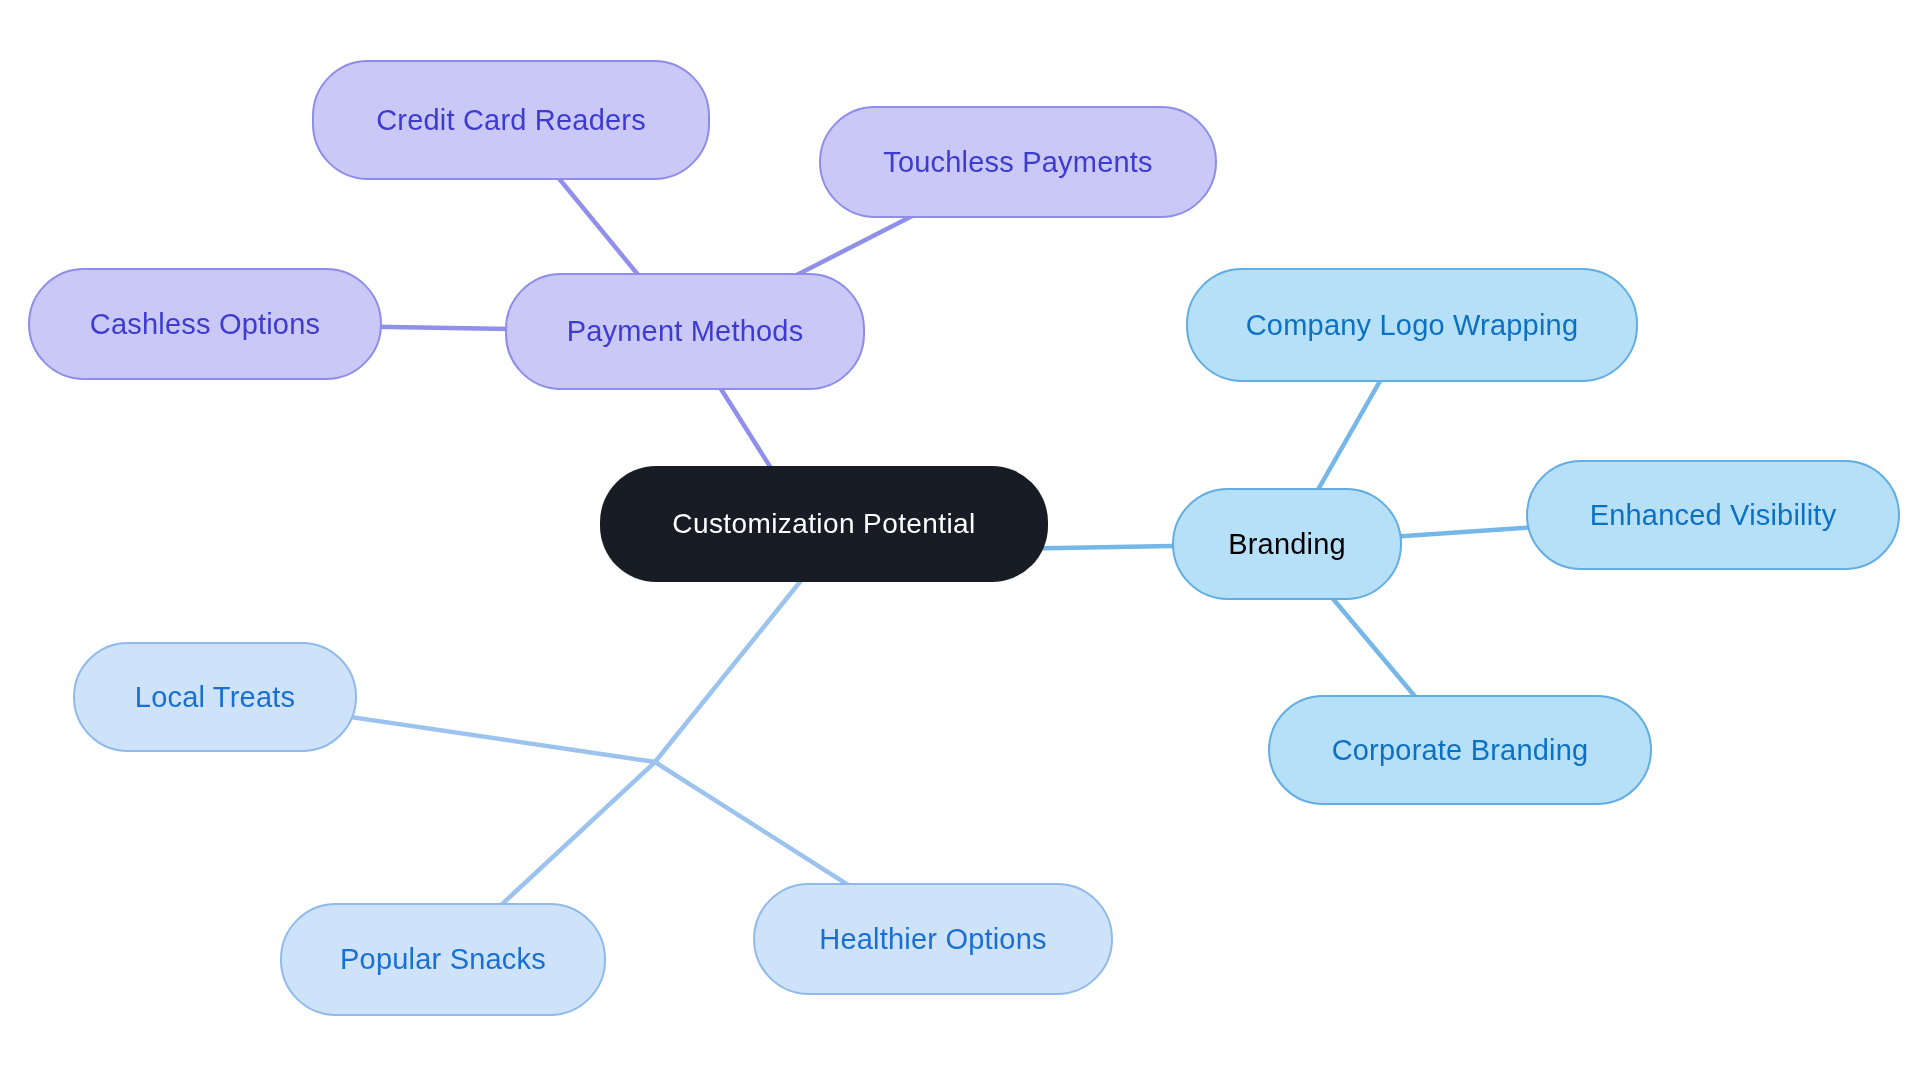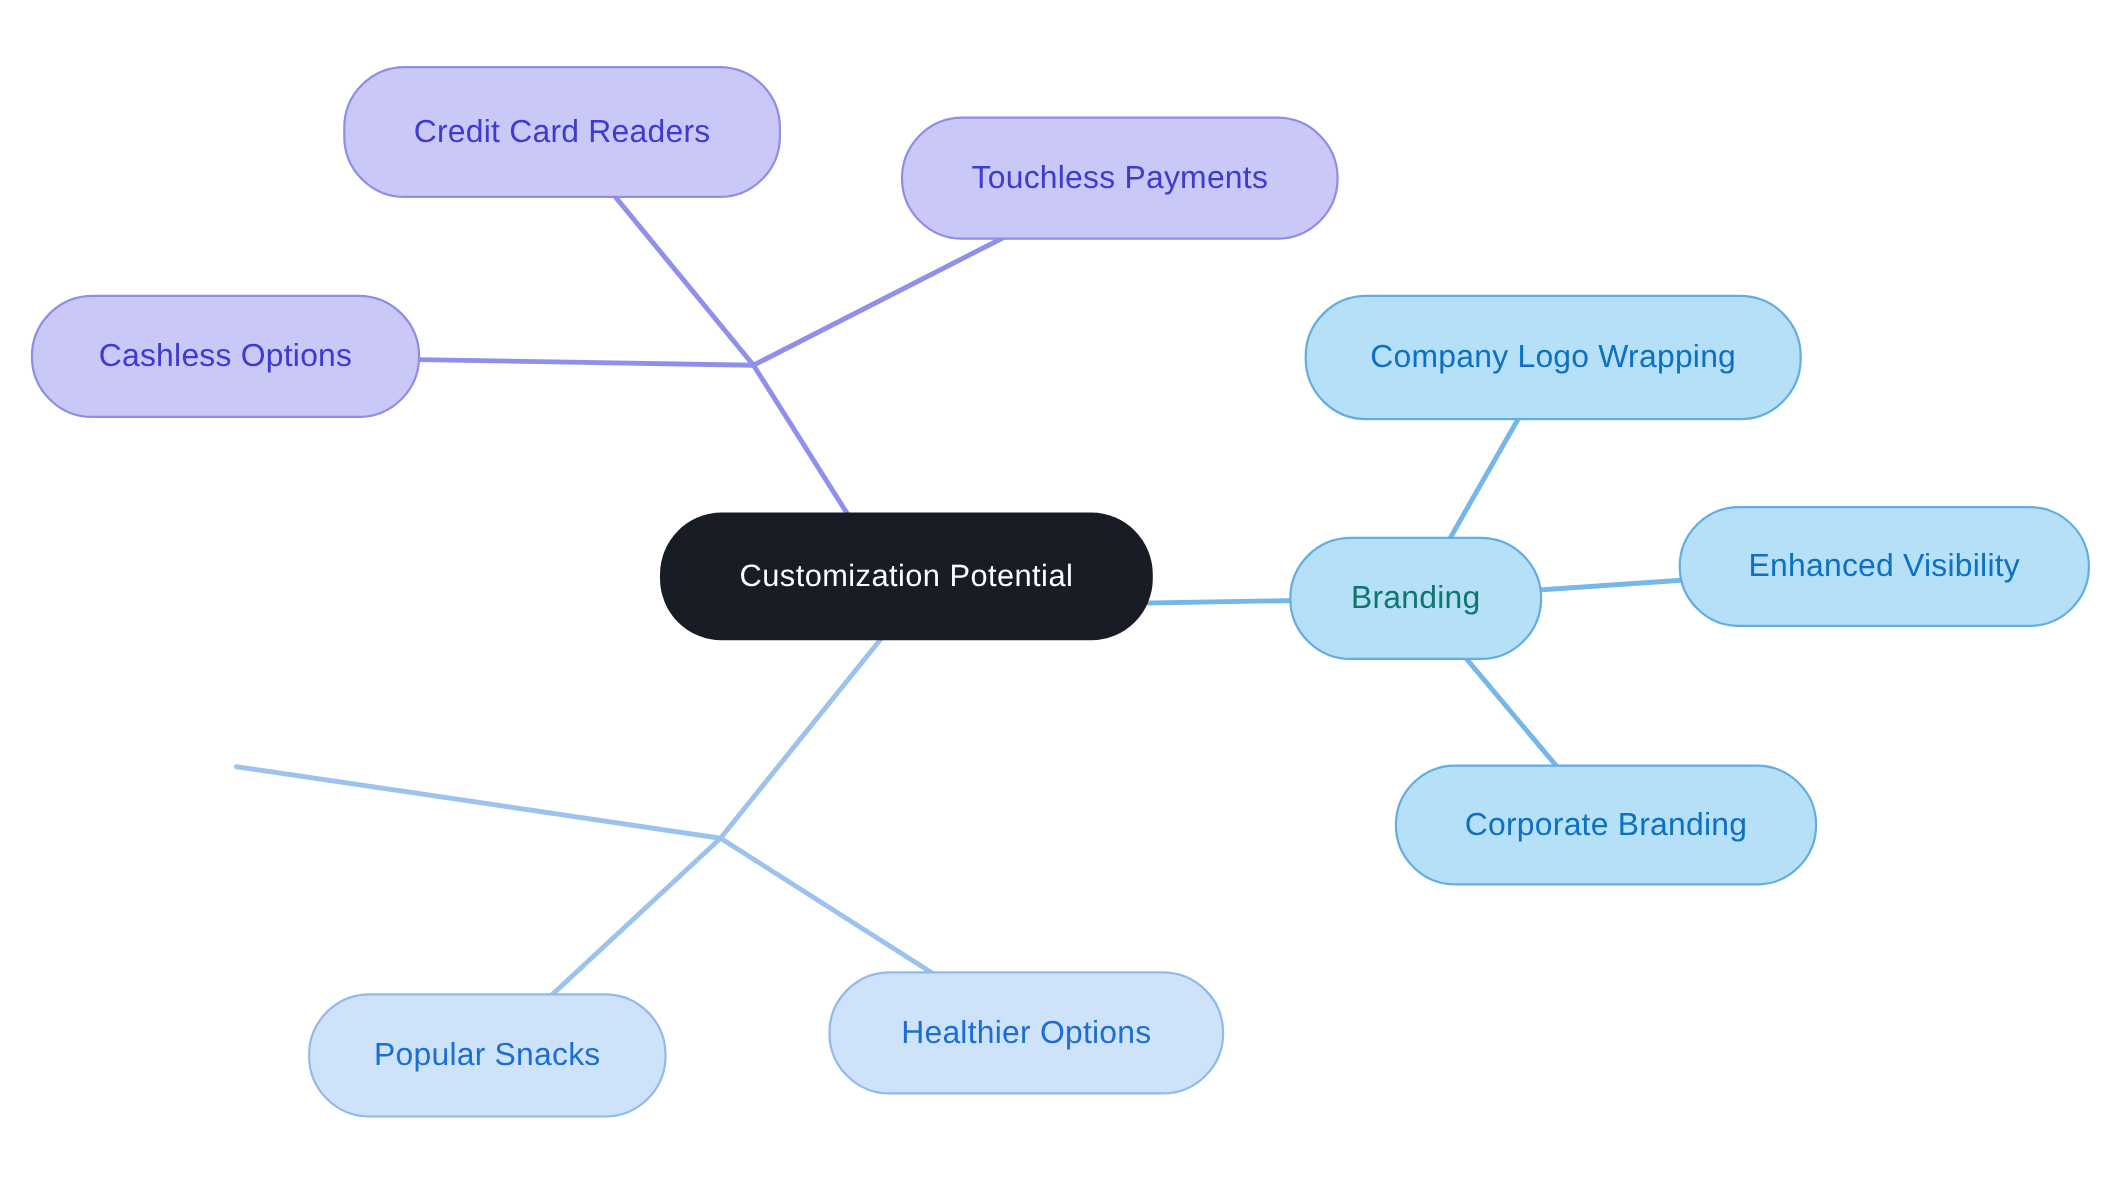--- a/index.html
+++ b/index.html
@@ -80,43 +80,49 @@
     <line x1="824" y1="552" x2="655" y2="762" stroke="#9CC3EE"></line>
     <line x1="655" y1="762" x2="215" y2="697" stroke="#9CC3EE"></line>
     <line x1="655" y1="762" x2="443" y2="959" stroke="#9CC3EE"></line>
     <line x1="655" y1="762" x2="933" y2="939" stroke="#9CC3EE"></line>
   </svg>
 
   <div class="node node-center" id="n-center" style="background: rgb(24, 28, 37); color: rgb(255, 255, 255);">
     <span>Customization Potential</span>
   </div>
 
+  <div class="node" id="n-payment-methods" style="background: rgb(201, 200, 247); border-color: rgb(142, 141, 233); color: rgb(61, 59, 209);">
+    <span>Payment Methods</span>
+  </div>
   <div class="node" id="n-credit-card" style="background: rgb(201, 200, 247); border-color: rgb(142, 141, 233); color: rgb(61, 59, 209);">
     <span>Credit Card Readers</span>
   </div>
   <div class="node" id="n-touchless" style="background: rgb(201, 200, 247); border-color: rgb(142, 141, 233); color: rgb(61, 59, 209);">
     <span>Touchless Payments</span>
   </div>
   <div class="node" id="n-cashless" style="background: rgb(201, 200, 247); border-color: rgb(142, 141, 233); color: rgb(61, 59, 209);">
     <span>Cashless Options</span>
   </div>
 
-  <div class="node" id="n-branding" style="background: rgb(182, 223, 248); border-color: rgb(98, 173, 226); color: #0f766e;">
+  <div class="node" id="n-branding" style="background: rgb(182, 223, 248); border-color: rgb(98, 173, 226); color: #000000;">
     <span>Branding</span>
   </div>
   <div class="node" id="n-company-logo" style="background: rgb(182, 223, 248); border-color: rgb(98, 173, 226); color: rgb(12, 113, 195);">
     <span>Company Logo Wrapping</span>
   </div>
   <div class="node" id="n-enhanced" style="background: rgb(182, 223, 248); border-color: rgb(98, 173, 226); color: rgb(12, 113, 195);">
     <span>Enhanced Visibility</span>
   </div>
   <div class="node" id="n-corporate" style="background: rgb(182, 223, 248); border-color: rgb(98, 173, 226); color: rgb(12, 113, 195); text-align: center;">
     <span>Corporate Branding</span>
   </div>
 
+  <div class="node" id="n-local-treats" style="background: rgb(206, 227, 249); border-color: rgb(143, 186, 235); color: rgb(26, 111, 212);">
+    <span>Local Treats</span>
+  </div>
   <div class="node" id="n-popular-snacks" style="background: rgb(206, 227, 249); border-color: rgb(143, 186, 235); color: rgb(26, 111, 212);">
     <span>Popular Snacks</span>
   </div>
   <div class="node" id="n-healthier" style="background: rgb(206, 227, 249); border-color: rgb(143, 186, 235); color: rgb(26, 111, 212);">
     <span>Healthier Options</span>
   </div>
 
 </div>
 
 </body></html>

